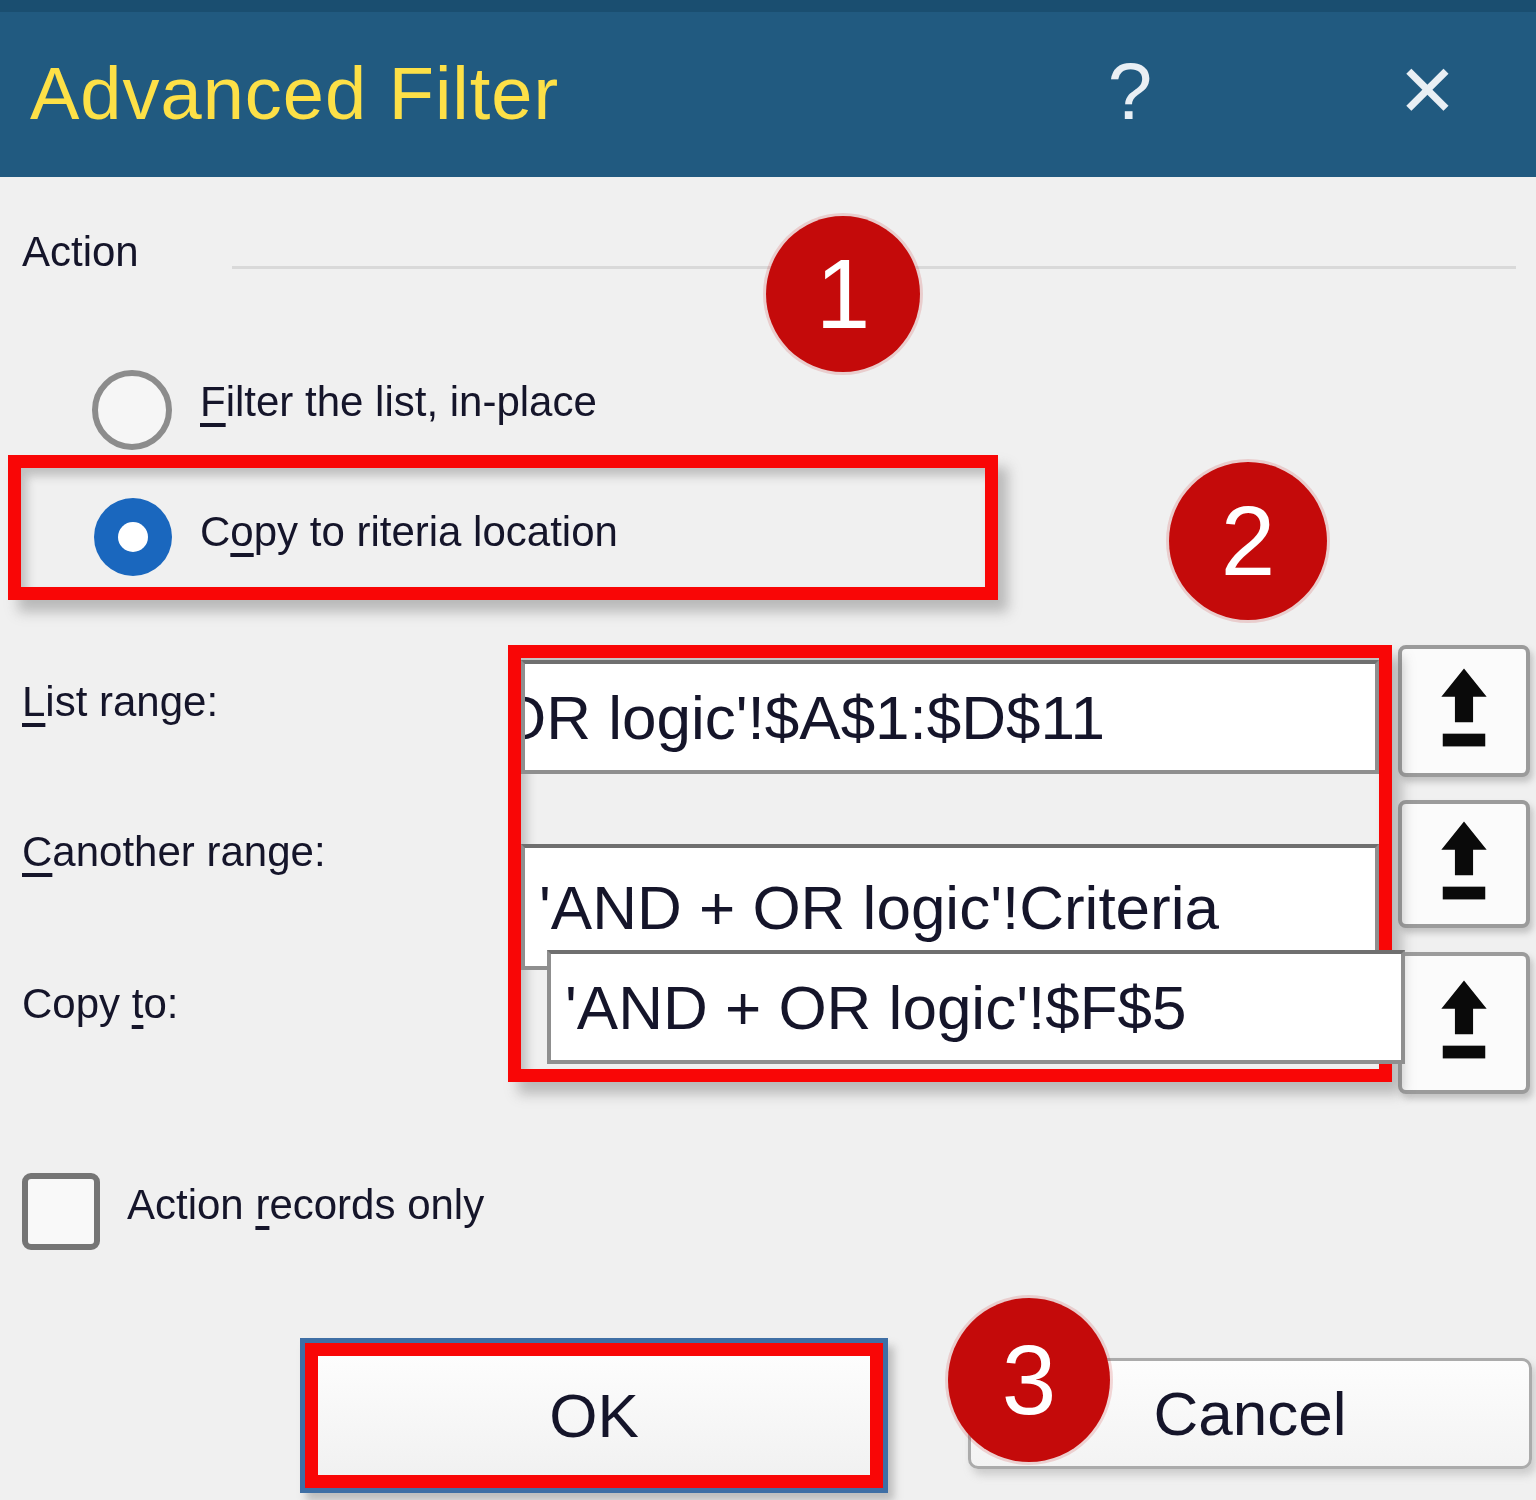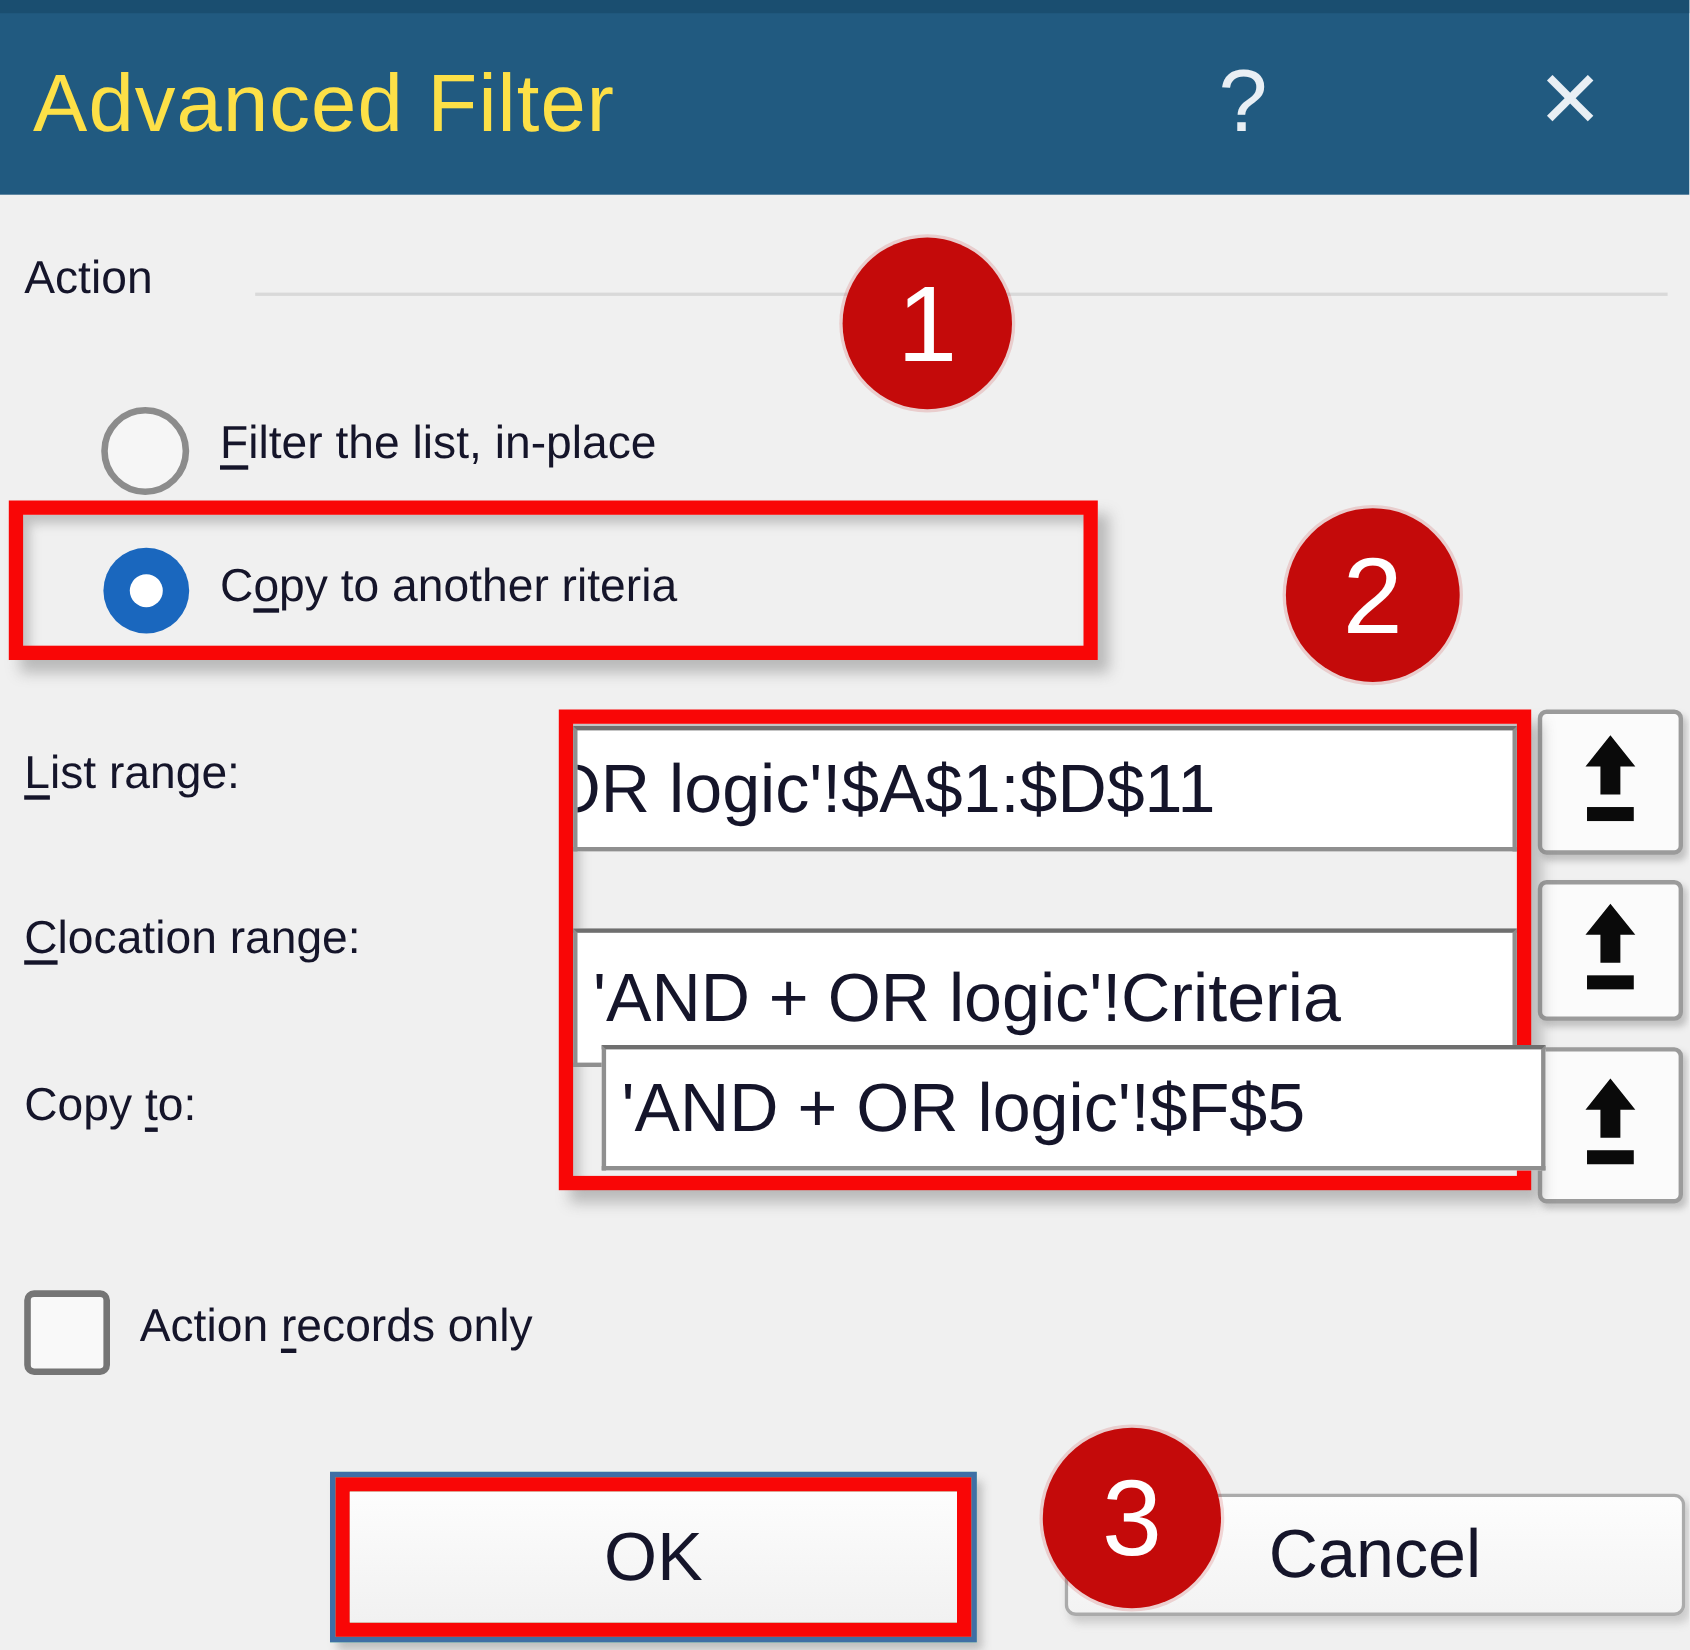--- a/index.html
+++ b/index.html
@@ -103,39 +103,39 @@
     <div class="radio-off" style="left:92px; top:370px;"></div>
     <div class="lbl" style="left:200px; top:378px;"><span></span><span class="accel">F</span><span>ilter the list, in-place</span></div>
   </div>
 
   <div class="hl-box hl-radio"></div>
 
   <div>
     <div class="radio-on" style="left:94px; top:498px;">
         <span class="dot"></span>
       </div>
-    <div class="lbl" style="left:200px; top:508px;"><span>C</span><span class="accel">o</span><span>py to another riteria</span></div>
+    <div class="lbl" style="left:200px; top:508px;"><span>C</span><span class="accel">o</span><span>py to riteria location</span></div>
   </div>
 
   <div class="num-circle c2">2</div>
 
   <div class="hl-box hl-inputs"></div>
 
   <div class="lbl" style="left:22px; top:678px;"><span></span><span class="accel">L</span><span>ist range:</span></div>
   <div class="field f1">
     <span class="val clipped">OR logic'!$A$1:$D$11</span>
   </div>
   <div class="picker p1">
     <svg viewBox="0 0 24 30">
       <polygon points="12,0 20,10 15.2,10 15.2,19 8.8,19 8.8,10 4,10" fill="#0a0a0a"></polygon>
       <rect x="4.5" y="23" width="15" height="4.5" fill="#0a0a0a"></rect>
     </svg>
   </div>
 
-  <div class="lbl" style="left:22px; top:828px;"><span></span><span class="accel">C</span><span>location range:</span></div>
+  <div class="lbl" style="left:22px; top:828px;"><span></span><span class="accel">C</span><span>another range:</span></div>
   <div class="field f2">
     <span class="val">'AND + OR logic'!Criteria</span>
   </div>
   <div class="picker p2">
     <svg viewBox="0 0 24 30">
       <polygon points="12,0 20,10 15.2,10 15.2,19 8.8,19 8.8,10 4,10" fill="#0a0a0a"></polygon>
       <rect x="4.5" y="23" width="15" height="4.5" fill="#0a0a0a"></rect>
     </svg>
   </div>
 

